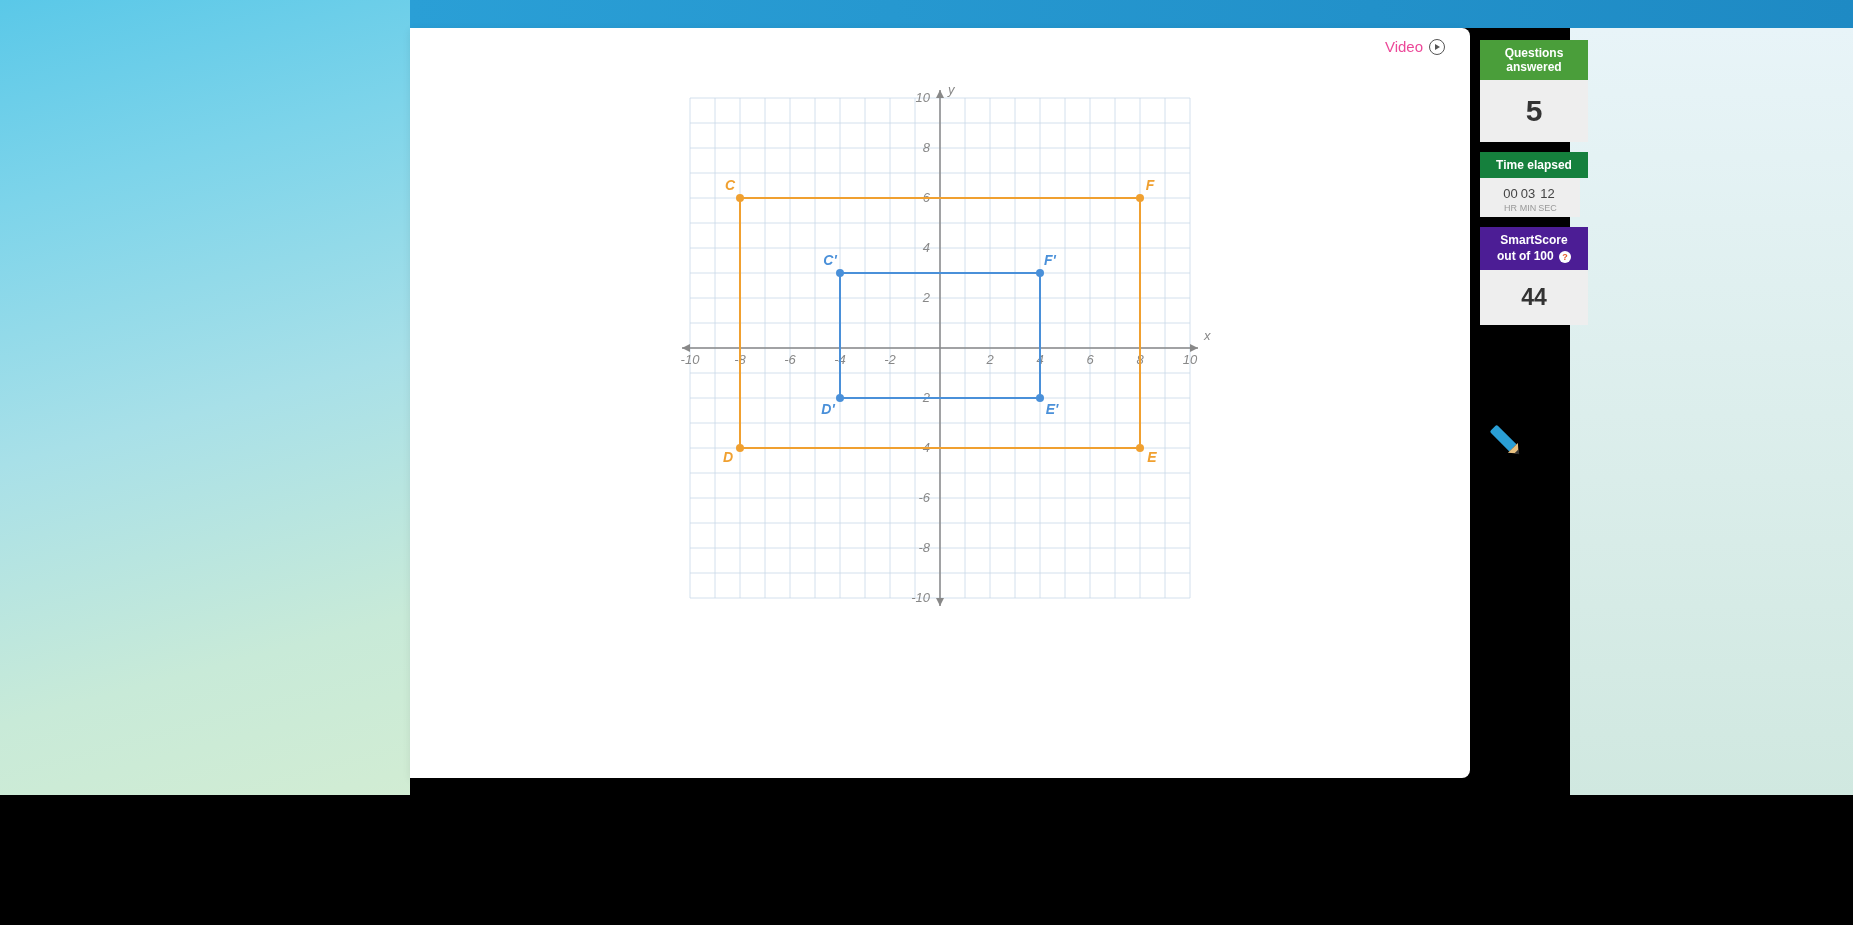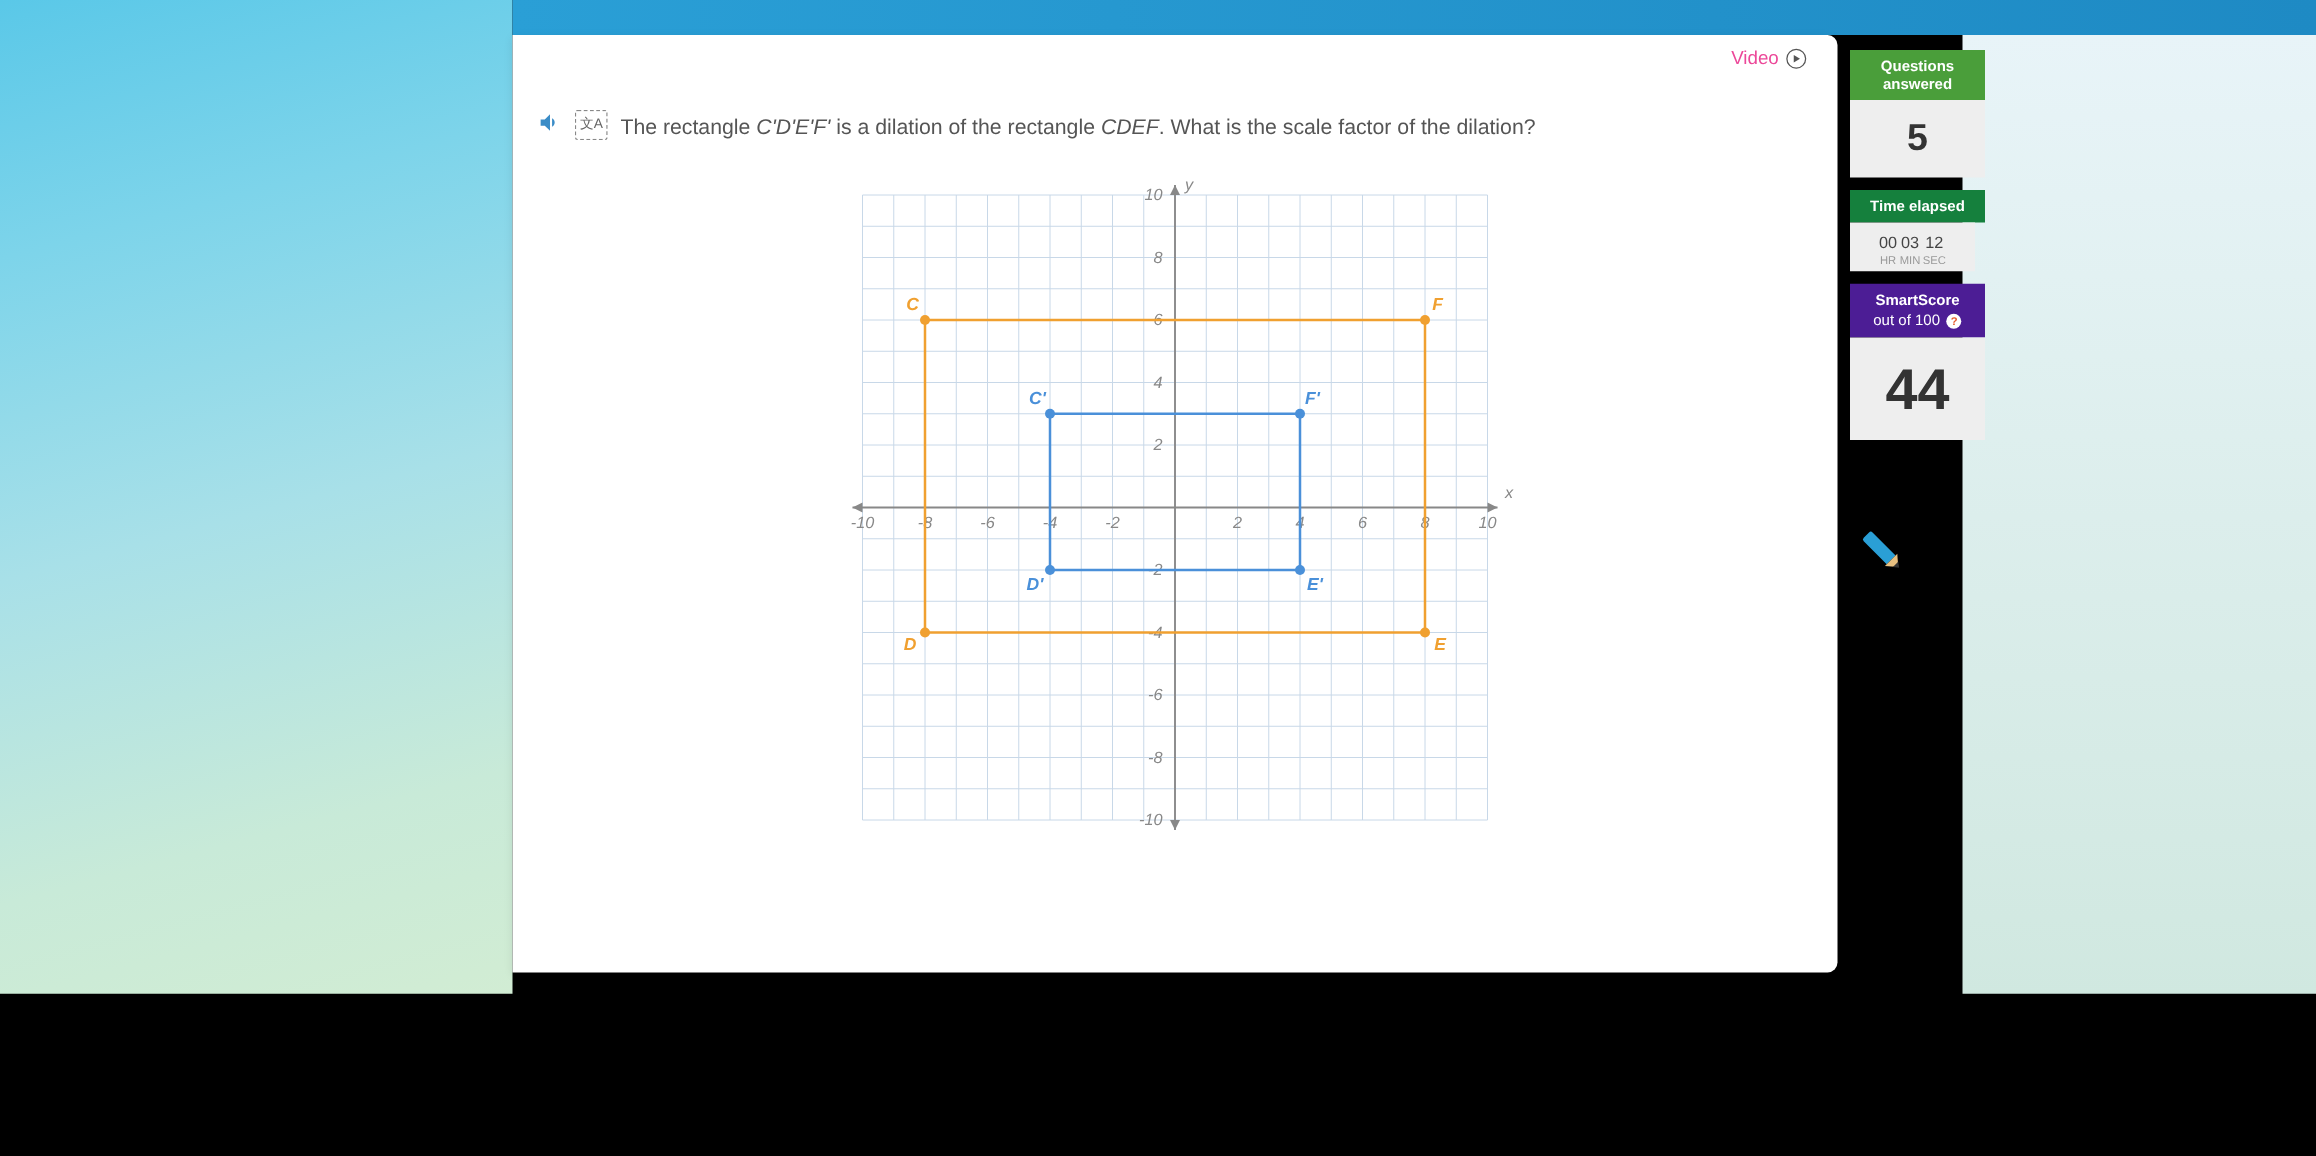--- a/index.html
+++ b/index.html
@@ -100,21 +100,21 @@
   .side-green { background: #4a9e3a; }
   .side-blue { background: #15803d; }
   .side-orange { background: #4c1d95; line-height: 1.3; }
   .side-value {
     background: #eee;
     color: #333;
     font-size: 30px;
     font-weight: bold;
     padding: 14px 0;
   }
-  .side-value-big { font-size: 46px; }
+  .side-value-big { font-size: 23px; }
   .time-grid {
     background: #eee;
     display: flex;
     justify-content: center;
     gap: 2px;
     padding: 8px 4px 4px 4px;
     align-items: center;
   }
   .time-col { text-align: center; }
   .time-num { color: #444; font-size: 13px; }
@@ -159,31 +159,20 @@
 <div class="top-bar"></div>
 <div class="right-panel"></div>
 
 <div class="main-panel">
 
   <div class="video-link">
     <span>Video</span>
     <span class="play-circle"></span>
   </div>
 
-  <div class="question-row">
-    <span class="speaker-icon">
-      <svg viewBox="0 0 24 24">
-          <path d="M3 9v6h4l5 5V4L7 9H3zm13.5 3c0-1.8-1-3.3-2.5-4v8c1.5-.7 2.5-2.2 2.5-4z"></path>
-        </svg>
-    </span>
-    <span class="lang-icon">文A</span>
-    <div class="question-text">
-      <span>The rectangle </span><span class="ital">C'D'E'F'</span><span> is a dilation of the rectangle </span><span class="ital">CDEF</span><span>. What is the scale factor of the dilation?</span>
-    </div>
-  </div>
 
   <div class="graph-wrap">
     <svg class="graph" id="graph-svg" viewBox="0 0 560 560">
         <line x1="30" y1="530" x2="30" y2="30" stroke="#c8d8e8" stroke-width="0.8"></line>
         <line x1="55" y1="530" x2="55" y2="30" stroke="#c8d8e8" stroke-width="0.8"></line>
         <line x1="80" y1="530" x2="80" y2="30" stroke="#c8d8e8" stroke-width="0.8"></line>
         <line x1="105" y1="530" x2="105" y2="30" stroke="#c8d8e8" stroke-width="0.8"></line>
         <line x1="130" y1="530" x2="130" y2="30" stroke="#c8d8e8" stroke-width="0.8"></line>
         <line x1="155" y1="530" x2="155" y2="30" stroke="#c8d8e8" stroke-width="0.8"></line>
         <line x1="180" y1="530" x2="180" y2="30" stroke="#c8d8e8" stroke-width="0.8"></line>
@@ -288,21 +277,21 @@
         <div class="time-lbl">MIN</div>
       </div>
     <div class="time-col">
         <div class="time-num">12</div>
         <div class="time-lbl">SEC</div>
       </div>
   </div>
   <div style="height:10px"></div>
   <div class="side-box side-orange">
     <span>SmartScore</span><br>
-    <span style="font-weight:normal">out of 100</span>
+    <span style="font-weight:bold">out of 100</span>
     <span class="info-circle">?</span>
   </div>
   <div class="side-box side-value side-value-big">44</div>
 </div>
 
 <div class="pencil-icon">
   <div class="body"></div>
     <div class="tip"></div>
     <div class="lead"></div>
 </div>

